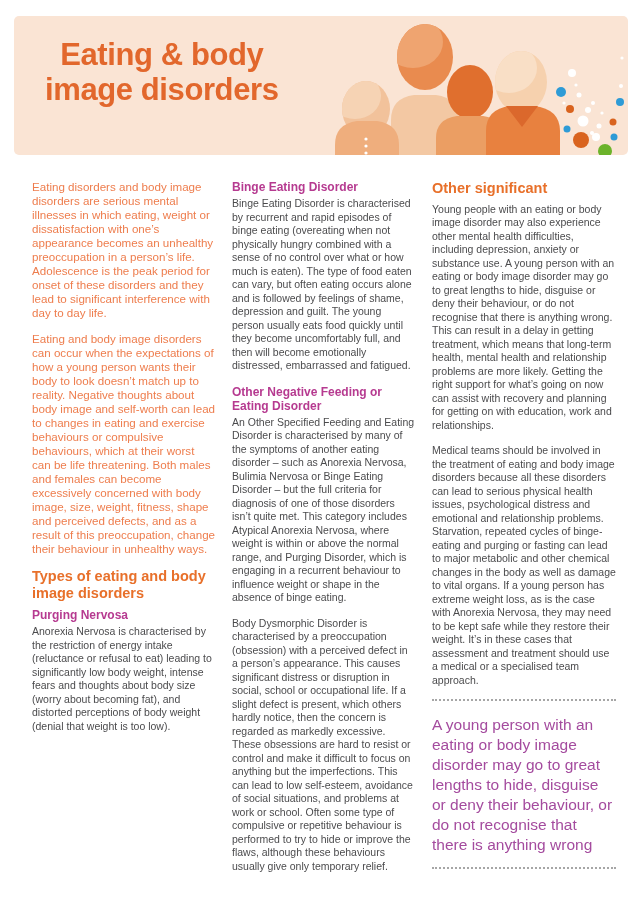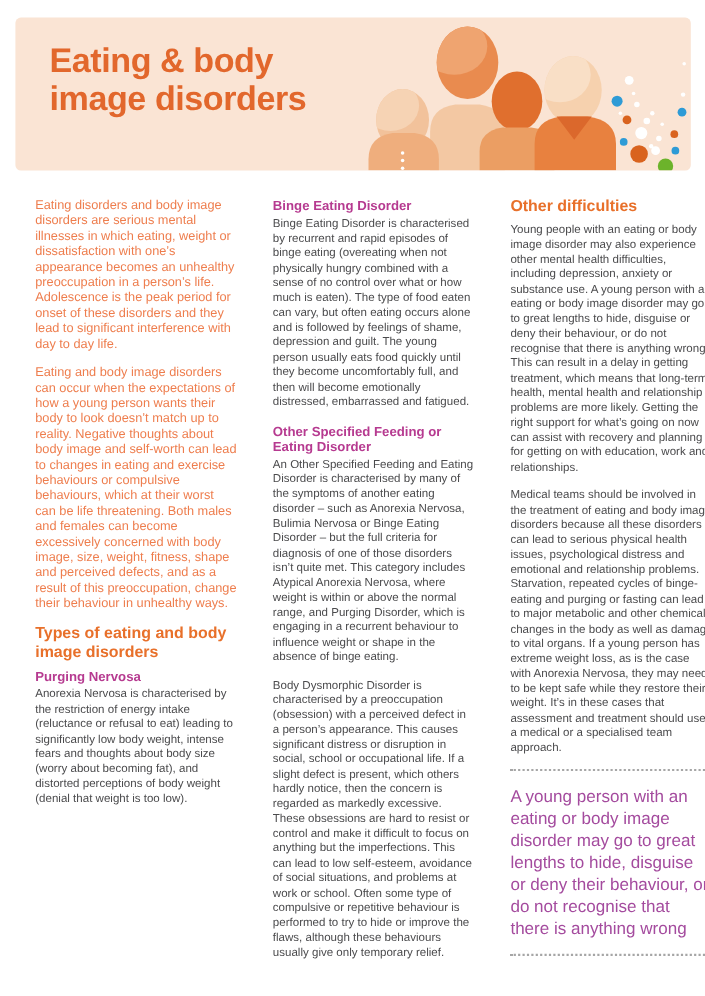--- a/index.html
+++ b/index.html
@@ -3,26 +3,26 @@
 <meta charset="utf-8">
 <style>
   html,body { margin:0; padding:0; background:#ffffff; }
   body { width:641px; height:905px; font-family:"Liberation Sans", sans-serif; -webkit-font-smoothing:antialiased; }
   .page { position:relative; width:641px; height:905px; background:#fff; overflow:hidden; }
 
   
   .banner { position:absolute; left:14px; top:16px; width:614px; height:139px;
             background:#fae4d4; border-radius:5px; overflow:hidden; }
   .banner-text { position:absolute; left:31px; top:21px; }
-  .title { margin:0; font-size:31px; line-height:35px; font-weight:bold; color:#e2672c; letter-spacing:-0.4px; }
+  .title { margin:0; font-size:31px; line-height:35px; font-weight:bold; color:#e2672c; letter-spacing:-0.4px;text-align:center; }
   .subtitle { margin-top:11px; font-size:13px; font-weight:bold; letter-spacing:2.6px; color:#e17e45; }
   .illustration { position:absolute; right:0; bottom:0; display:block; }
 
   
-  .content { position:absolute; left:32px; top:180px; width:584px; display:flex; gap:32px; }
+  .content { position:absolute; left:32px; top:180px; width:584px; display:flex; gap:16px; }
   .col { width:184px; flex:0 0 184px; }
 
   .intro-para { margin:0 0 12px; color:#ee7d4d; font-size:11.6px; line-height:14px; }
   .section-heading { margin:12px 0 7px; color:#e8702a; font-size:14.5px; line-height:16.5px; font-weight:bold; }
   .col3 .section-heading { margin-top:0; margin-bottom:6px; }
   .entry-heading { margin:0 0 3px; color:#b63a90; font-size:12px; line-height:14px; font-weight:bold; }
   .entry-body, .body-para { margin:0 0 12px; color:#4b4b4d; font-size:10.5px; line-height:13.5px; }
   .entry-body:last-child { margin-bottom:0; }
 
   .quote { margin-top:10px; padding:14px 0 12px; color:#a44b9e; font-size:15.5px; line-height:20px;
@@ -117,28 +117,28 @@
 
       <h3 class="entry-heading">Purging Nervosa</h3>
       <p class="entry-body">Anorexia Nervosa is characterised by the restriction of energy intake (reluctance or refusal to eat) leading to significantly low body weight, intense fears and thoughts about body size (worry about becoming fat), and distorted perceptions of body weight (denial that weight is too low).</p>
 
     </section>
 
     <section class="col col2">
       <h3 class="entry-heading">Binge Eating Disorder</h3>
       <p class="entry-body">Binge Eating Disorder is characterised by recurrent and rapid episodes of binge eating (overeating when not physically hungry combined with a sense of no control over what or how much is eaten). The type of food eaten can vary, but often eating occurs alone and is followed by feelings of shame, depression and guilt. The young person usually eats food quickly until they become uncomfortably full, and then will become emotionally distressed, embarrassed and fatigued.</p>
 
-      <h3 class="entry-heading">Other Specified Feeding or Eating Disorder</h3>
+      <h3 class="entry-heading">Other Negative Feeding or Eating Disorder</h3>
       <p class="entry-body">An Other Specified Feeding and Eating Disorder is characterised by many of the symptoms of another eating disorder – such as Anorexia Nervosa, Bulimia Nervosa or Binge Eating Disorder – but the full criteria for diagnosis of one of those disorders isn’t quite met. This category includes Atypical Anorexia Nervosa, where weight is within or above the normal range, and Purging Disorder, which is engaging in a recurrent behaviour to influence weight or shape in the absence of binge eating.</p>
 
       <p class="entry-body">Body Dysmorphic Disorder is characterised by a preoccupation (obsession) with a perceived defect in a person’s appearance. This causes significant distress or disruption in social, school or occupational life. If a slight defect is present, which others hardly notice, then the concern is regarded as markedly excessive. These obsessions are hard to resist or control and make it difficult to focus on anything but the imperfections. This can lead to low self-esteem, avoidance of social situations, and problems at work or school. Often some type of compulsive or repetitive behaviour is performed to try to hide or improve the flaws, although these behaviours usually give only temporary relief.</p>
     </section>
 
     <section class="col col3">
-      <h2 class="section-heading">Other difficulties</h2>
+      <h2 class="section-heading">Other significant</h2>
       <p class="body-para">Young people with an eating or body image disorder may also experience other mental health difficulties, including depression, anxiety or substance use. A young person with an eating or body image disorder may go to great lengths to hide, disguise or deny their behaviour, or do not recognise that there is anything wrong. This can result in a delay in getting treatment, which means that long-term health, mental health and relationship problems are more likely. Getting the right support for what’s going on now can assist with recovery and planning for getting on with education, work and relationships.</p>
       <p class="body-para">Medical teams should be involved in the treatment of eating and body image disorders because all these disorders can lead to serious physical health issues, psychological distress and emotional and relationship problems. Starvation, repeated cycles of binge-eating and purging or fasting can lead to major metabolic and other chemical changes in the body as well as damage to vital organs. If a young person has extreme weight loss, as is the case with Anorexia Nervosa, they may need to be kept safe while they restore their weight. It’s in these cases that assessment and treatment should use a medical or a specialised team approach.</p>
 
       <div class="quote">A young person with an eating or body image disorder may go to great lengths to hide, disguise or deny their behaviour, or do not recognise that there is anything wrong</div>
     </section>
 
   </main>
 </div>
 
 </body></html>

